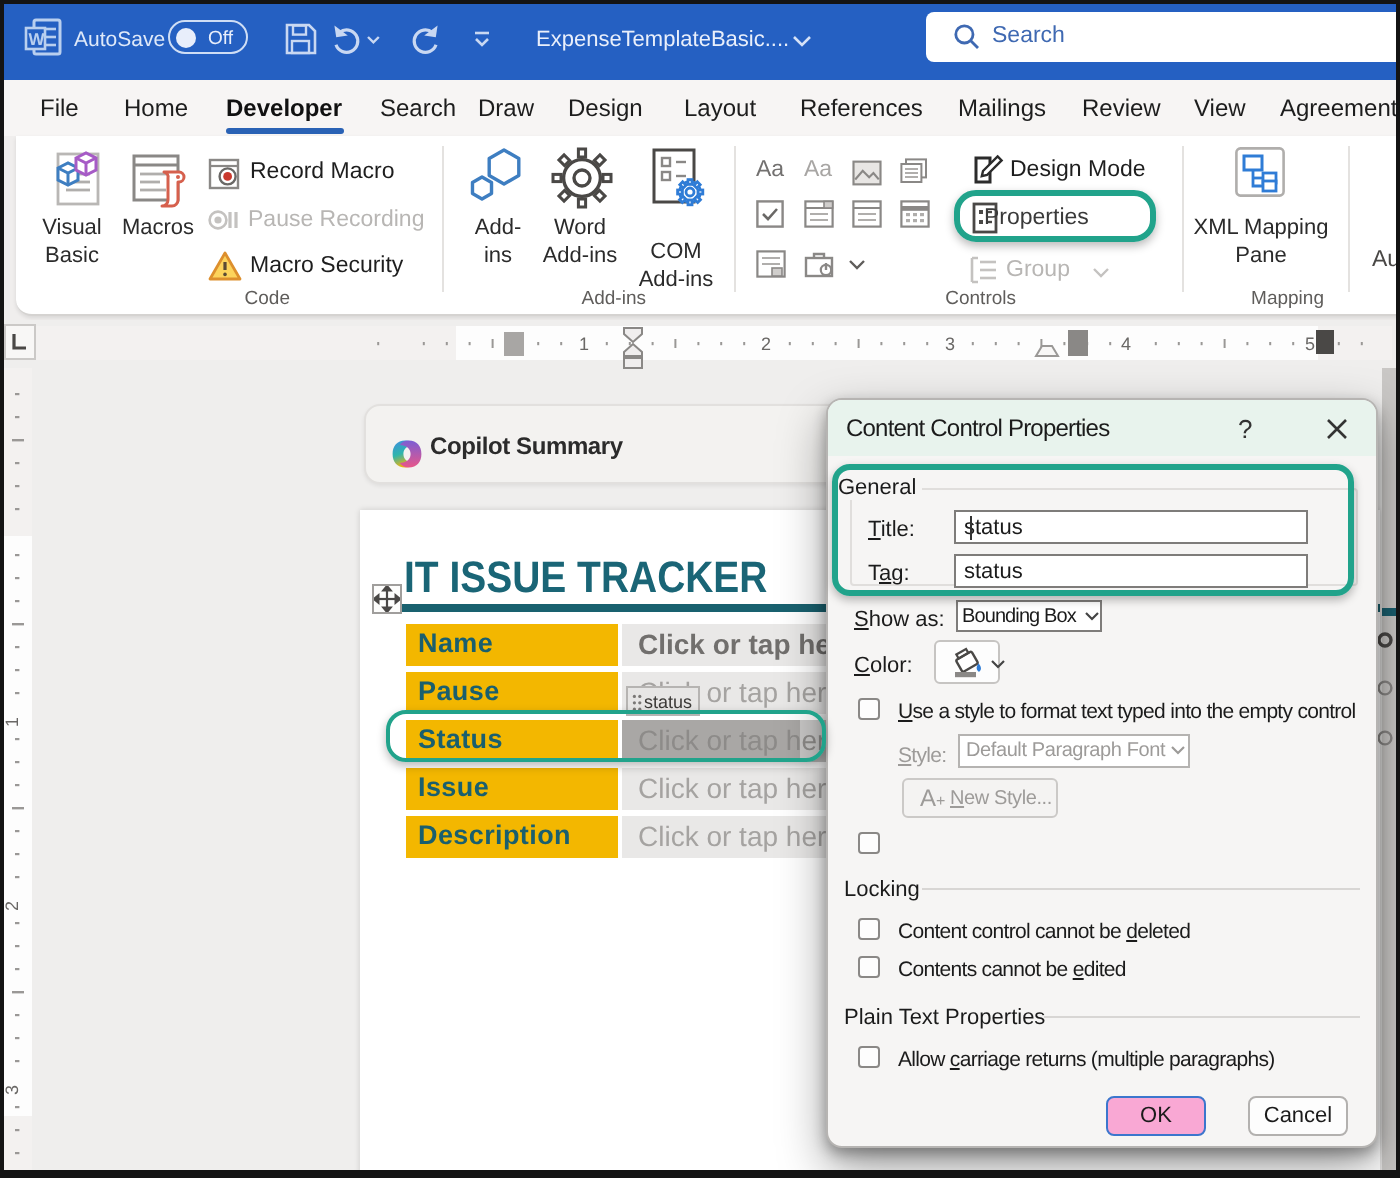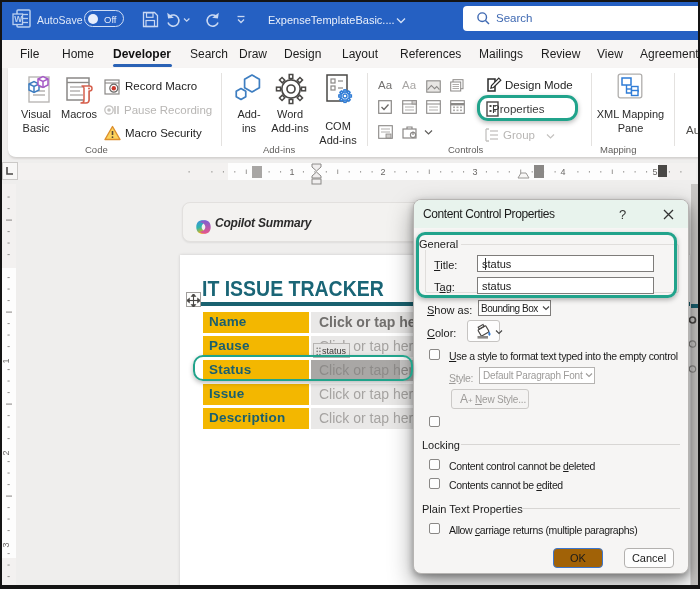--- a/index.html
+++ b/index.html
@@ -22,36 +22,36 @@
   
   #tabrow{position:absolute;left:0;top:40px;width:700px;height:28px;background:#f7f5f4;}
   .tab{position:absolute;top:7px;font-size:12px;color:#1d1d1d;white-space:nowrap;}
   .tab.sel{font-weight:bold;color:#111;}
   #dev-underline{position:absolute;left:113px;top:24px;width:59px;height:3px;background:#2a62b5;border-radius:2px;}
 
   
   #ribbon{position:absolute;left:0;top:68px;width:700px;height:92px;background:#f0eeed;}
   #ribbon-panel{position:absolute;left:8px;top:0;width:692px;height:90px;background:#ffffff;border-bottom:1px solid #d5d3d1;border-radius:0 0 0 8px;box-shadow:0 1px 2px rgba(0,0,0,0.10);}
   .rib-sep{position:absolute;top:5px;width:1px;height:73px;background:#e4e2e0;}
-  .grp-label{position:absolute;top:76px;font-size:9.5px;color:#5f5d5b;text-align:left;}
+  .grp-label{position:absolute;top:76px;font-size:9.5px;color:#5f5d5b;text-align:right;}
   .big-label{position:absolute;font-size:11px;color:#2b2b2b;text-align:center;line-height:13.5px;}
   .rib-txt{position:absolute;font-size:11.5px;color:#1e1e1e;white-space:nowrap;}
   .rib-txt.gray{color:#b8b6b4;}
 
   
   #doc{position:absolute;left:0;top:160px;width:700px;height:429px;background:#efeeed;}
   #page{position:absolute;left:180px;top:95px;width:510px;height:334px;background:#ffffff;box-shadow:0 0 3px rgba(0,0,0,0.15);}
   #scrollstrip{position:absolute;left:691px;top:24px;width:7px;height:405px;background:#c9c7c5;}
   #hruler{position:absolute;left:18px;top:3px;width:678px;height:17px;background:#f3f1f0;}
   #hruler .white{position:absolute;left:210px;top:0;width:431px;height:17px;background:#fdfdfd;}
   #tabsel{position:absolute;left:2px;top:2px;width:16px;height:18px;background:#f8f7f6;border:1px solid #cbc9c7;}
   #vruler{position:absolute;left:2px;top:24px;width:14px;height:405px;background:#f3f1f0;}
   #vruler .white{position:absolute;left:0;top:84px;width:14px;height:290px;background:#fdfdfd;}
   #copilot-card{position:absolute;left:182px;top:42px;width:476px;height:40px;background:#f3f2f0;border:1px solid #e2e0de;border-radius:8px;box-shadow:0 1px 2px rgba(0,0,0,0.07);}
-  #copilot-card .ctxt{position:absolute;left:32px;top:13px;font-size:12px;letter-spacing:-0.2px;font-weight:bold;color:#2b2b2b;font-style:italic;}
+  #copilot-card .ctxt{position:absolute;left:32px;top:13px;font-size:12px;letter-spacing:-0.2px;font-weight:bold;color:#2b2b2b;}
   #heading{position:absolute;left:202px;top:116px;font-size:22px;font-weight:800;color:#1a6576;white-space:nowrap;transform:scaleX(0.885);transform-origin:left top;}
   #heading-line{position:absolute;left:201px;top:142px;width:489px;height:3.5px;background:#19616f;}
   #movehandle{position:absolute;left:186px;top:132px;width:15px;height:15px;background:#fdfdfc;border:1px solid #a09e9c;}
   .trow-l{position:absolute;left:203px;width:106px;height:21px;background:#f3b700;color:#1a5f6e;font-weight:bold;font-size:13.5px;letter-spacing:0.2px;padding:2px 0 0 6px;}
   .trow-r{position:absolute;left:311px;width:248px;height:21px;background:#e9e8e7;color:#a5a3a1;font-size:14px;padding:2px 0 0 8px;white-space:nowrap;overflow:hidden;}
 
   
   #dialog{position:absolute;left:413px;top:199px;width:276px;height:375px;background:#f6f5f4;border:1px solid #b6b4b2;border-radius:8px;box-shadow:0 3px 7px rgba(0,0,0,0.32), 0 10px 24px rgba(0,0,0,0.38);overflow:hidden;}
   #dlg-title{position:absolute;left:0;top:0;width:100%;height:28px;background:#e8f3ed;}
   #dlg-title .t{position:absolute;left:9px;top:7px;font-size:12px;letter-spacing:-0.4px;color:#1b1b1b;}
@@ -597,21 +597,21 @@
     <div class="dlg-check" style="left:15px;top:259px"></div>
     <div class="dlg-label sm" style="left:35px;top:260px">Content control cannot be <u>d</u>eleted</div>
     <div class="dlg-check" style="left:15px;top:278px"></div>
     <div class="dlg-label sm" style="left:35px;top:279px">Contents cannot be <u>e</u>dited</div>
 
     <div class="dlg-label" style="left:8px;top:303px">Plain Text Properties</div>
     <div class="grp-line" style="left:108px;top:308px;width:158px"></div>
     <div class="dlg-check" style="left:15px;top:323px"></div>
     <div class="dlg-label sm" style="left:35px;top:324px">Allow <u>c</u>arriage returns (multiple paragraphs)</div>
 
-    <div class="abs" style="left:139px;top:348px;width:50px;height:20px;background:#a16207;border:1.5px solid #3c76cd;border-radius:4px;text-align:center;font-size:11px;color:#1b1b1b;padding-top:3px;">OK</div>
+    <div class="abs" style="left:139px;top:348px;width:50px;height:20px;background:#f9a8d4;border:1.5px solid #3c76cd;border-radius:4px;text-align:center;font-size:11px;color:#1b1b1b;padding-top:3px;">OK</div>
     <div class="abs" style="left:210px;top:348px;width:50px;height:20px;background:#fdfdfd;border:1px solid #b3b1af;border-radius:4px;text-align:center;font-size:11px;color:#1b1b1b;padding-top:3px;">Cancel</div>
   </div>
 
   <div class="green" style="left:477px;top:95px;width:101px;height:26px;border-radius:11px;"></div>
   <div class="green" style="left:416px;top:232px;width:261px;height:66px;border-radius:9px;"></div>
   <div class="green" style="left:193px;top:355px;width:220px;height:26px;border-radius:10px;border-width:2.5px;"></div>
 
   <div id="borderov"></div>
 </div>
 

